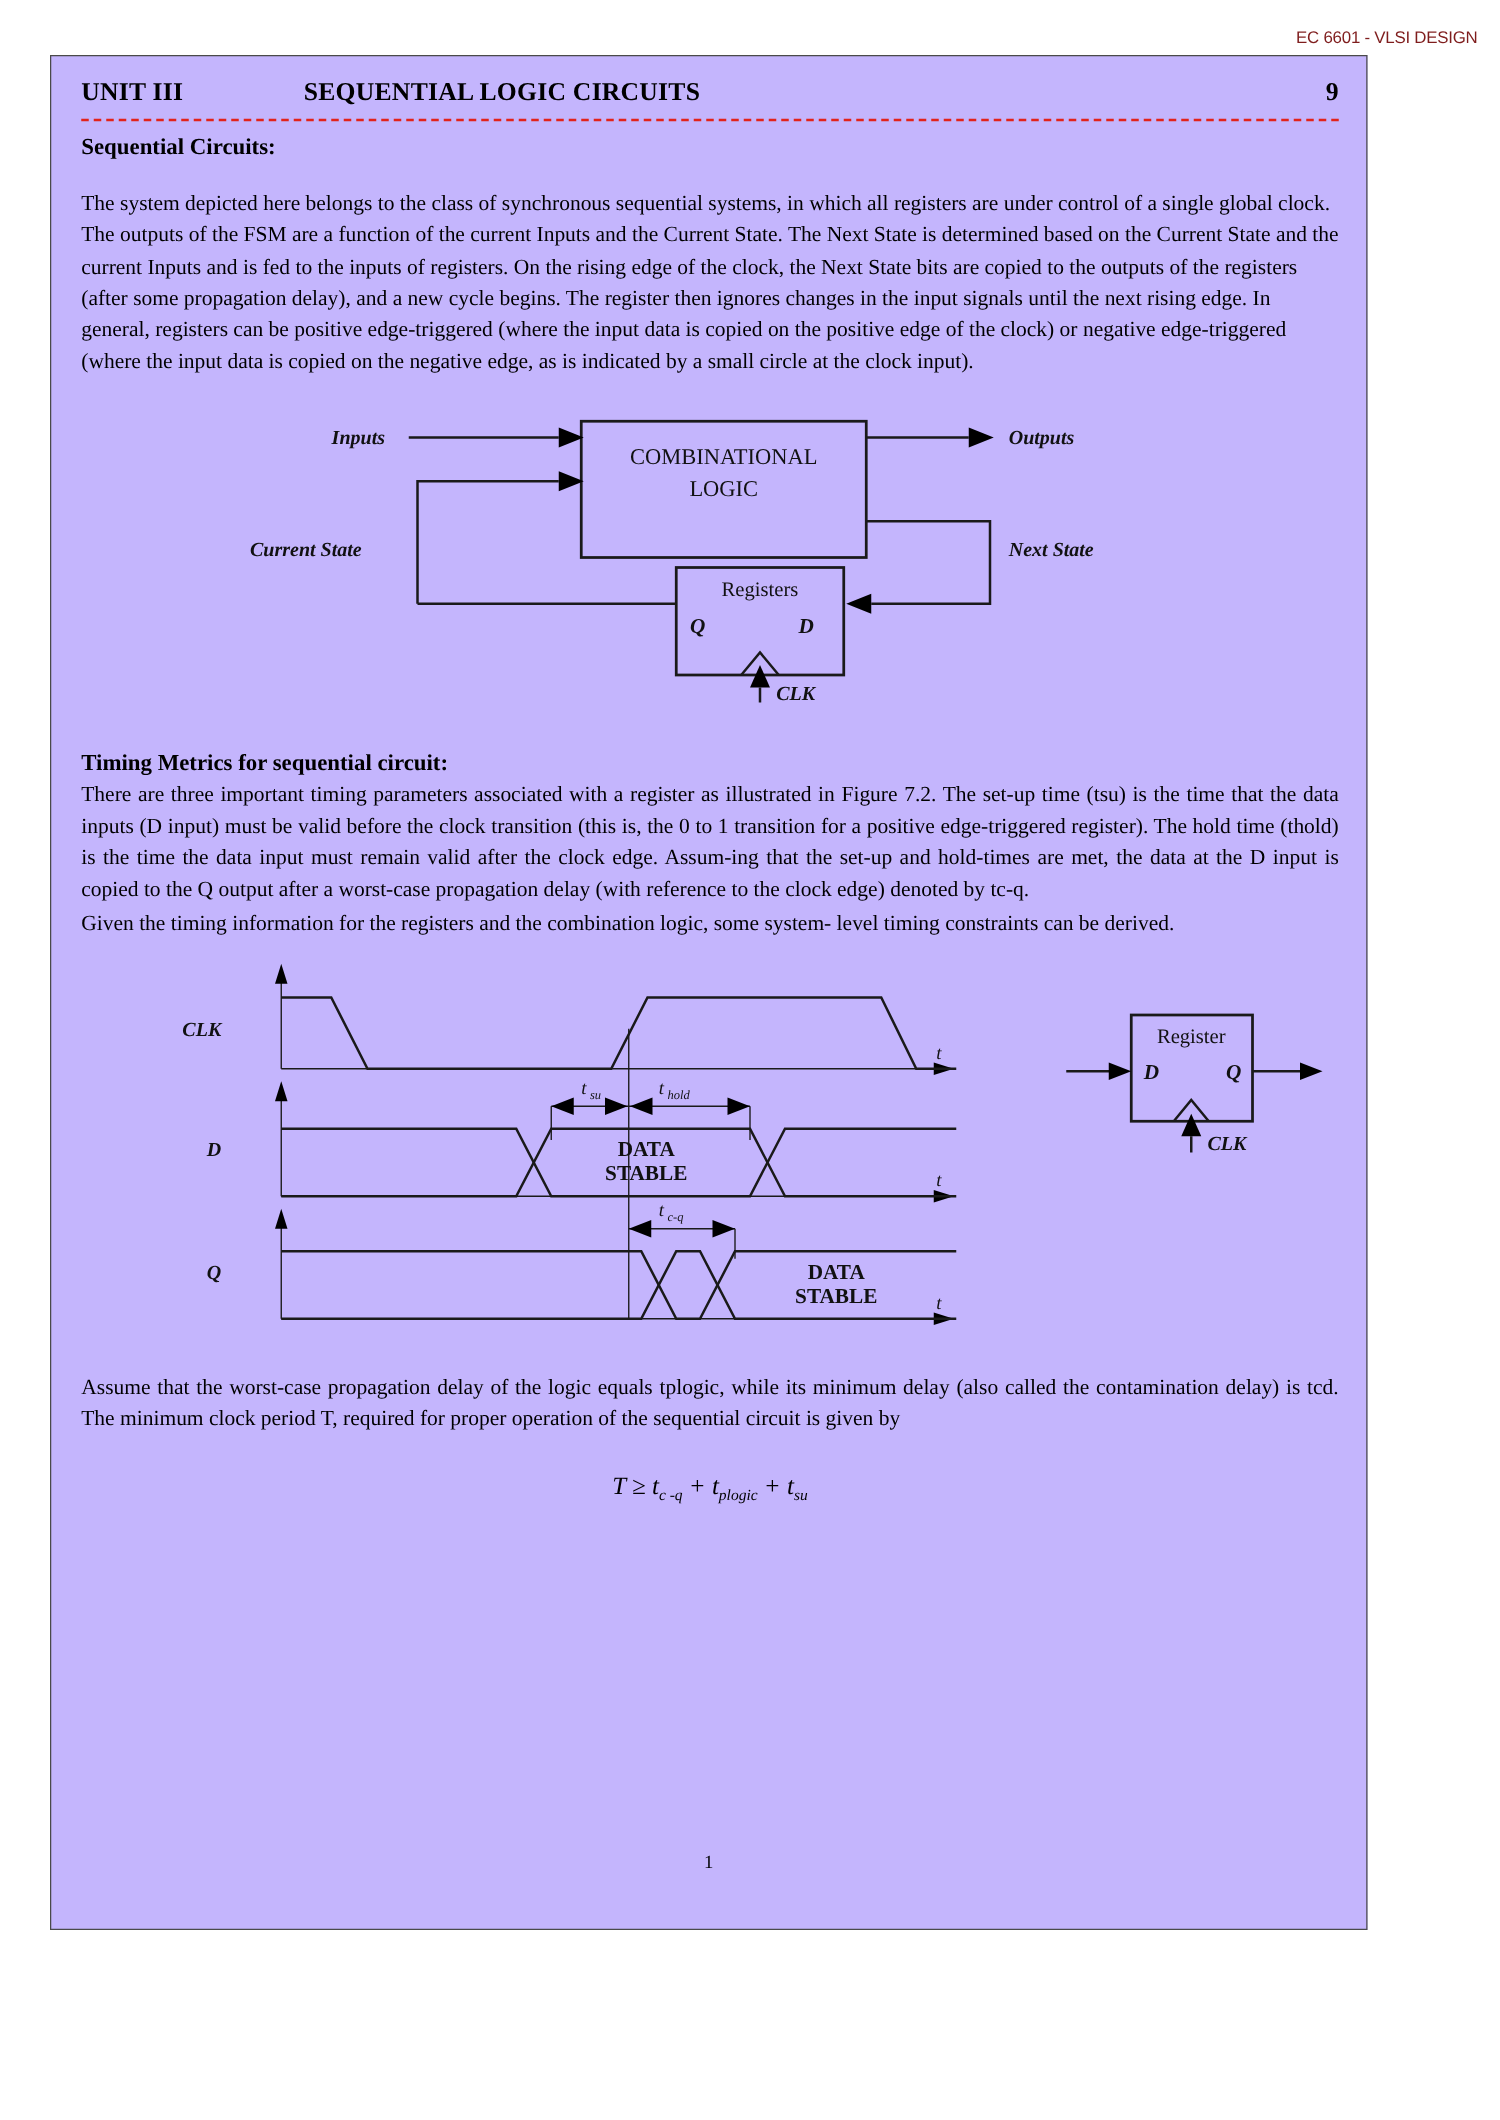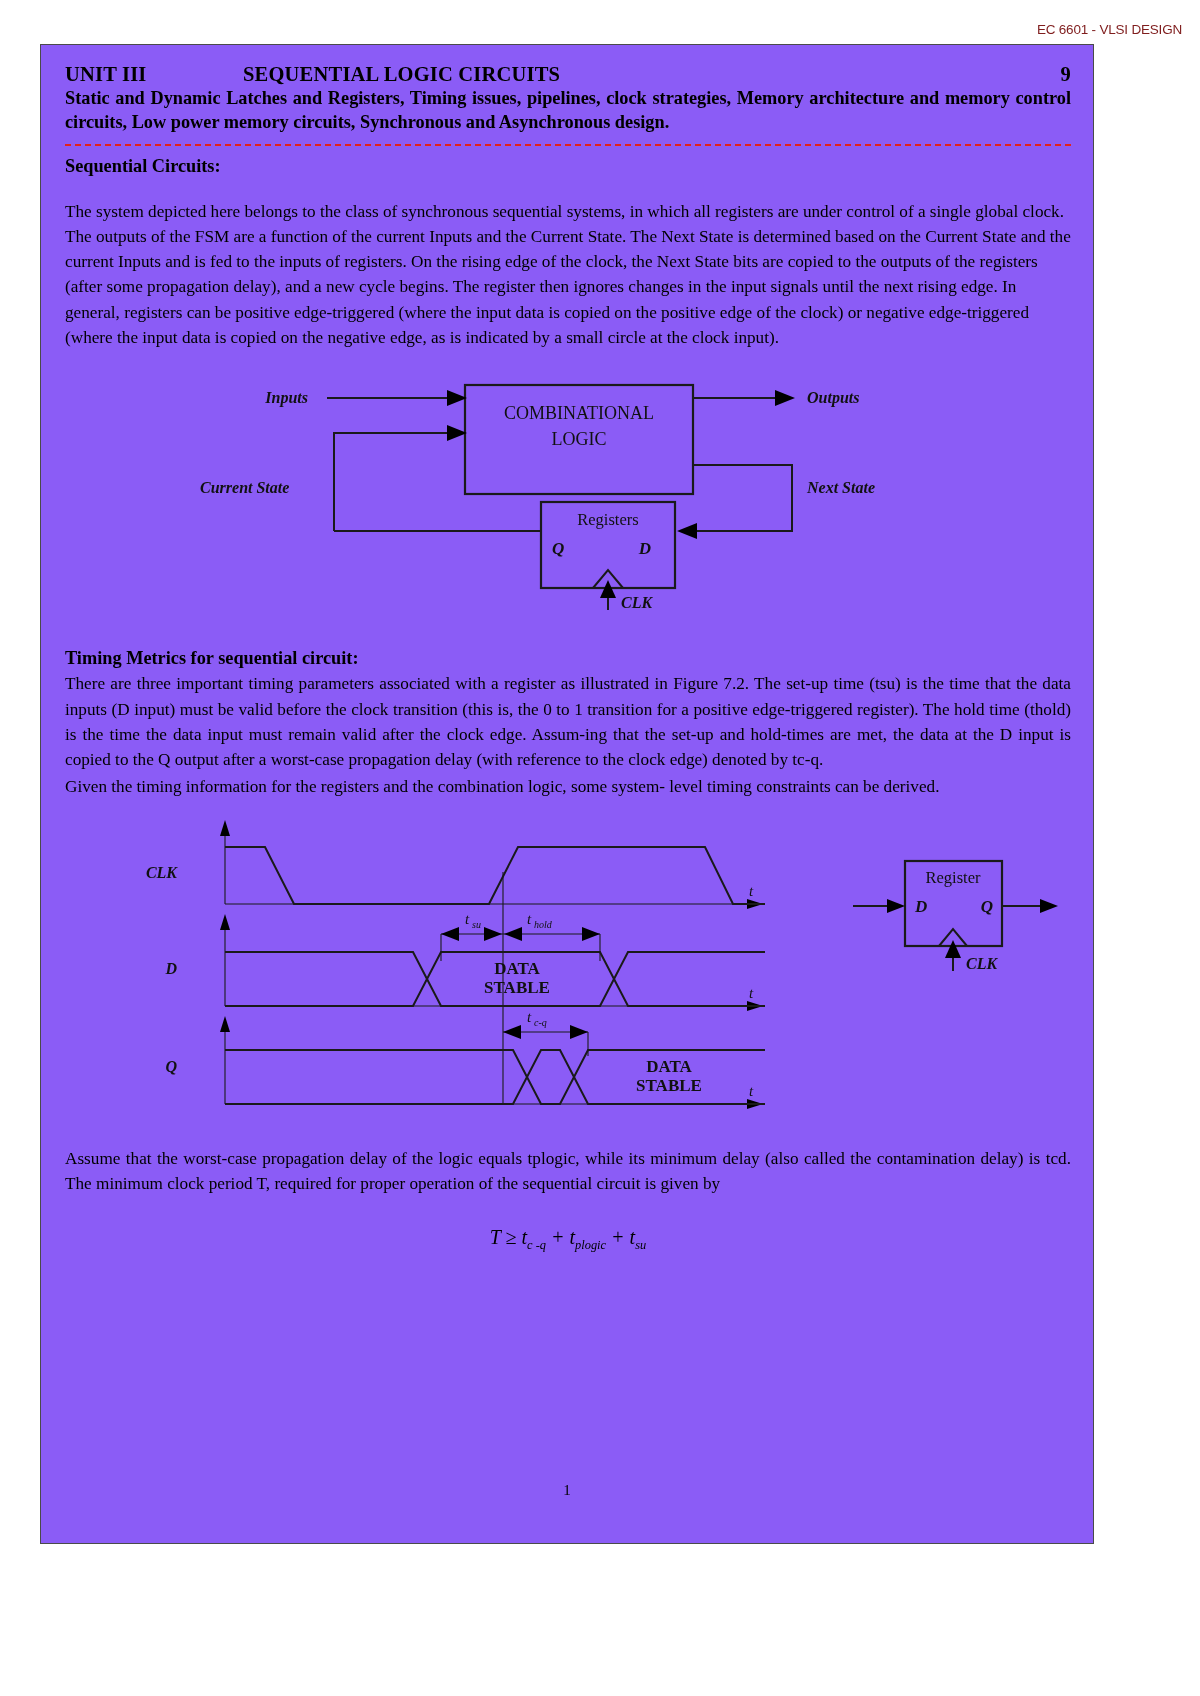--- a/index.html
+++ b/index.html
@@ -15,21 +15,21 @@
   .page-header{
     position:absolute; top:22px; right:18px;
     font-family:"Liberation Sans", sans-serif;
     font-size:13.5px; letter-spacing:-0.2px;
     color:#7f1d1d;
   }
   .page-frame{
     position:absolute; left:40px; top:44px;
     width:1054px; height:1500px;
     border:1.6px solid #4a4a4a;
-    background:#8b5cf6;
+    background:#c4b5fd;
   }
   .inner{
     position:absolute; left:24px; top:18px; width:1006px;
   }
 
   
   .unit-line{
     display:flex; align-items:baseline;
     font-weight:bold; font-size:20.5px; letter-spacing:0.2px;
   }
@@ -138,21 +138,20 @@
 
 <div class="page-frame">
  <div class="inner">
 
   <div class="unit-line">
     <span class="u-label">UNIT III</span>
     <span class="u-title">SEQUENTIAL LOGIC CIRCUITS</span>
     <span class="u-num">9</span>
   </div>
 
-  <div class="syllabus">Static and Dynamic Latches and Registers, Timing issues, pipelines, clock strategies, Memory architecture and memory control circuits, Low power memory circuits, Synchronous and Asynchronous design.</div>
 
   <div class="dashrule"></div>
 
   <div class="subhead">Sequential Circuits:</div>
 
   <div class="para">The system depicted here belongs to the class of synchronous sequential systems, in which all registers are under control of a single global clock. The outputs of the FSM are a function of the current Inputs and the Current State. The Next State is determined based on the Current State and the current Inputs and is fed to the inputs of registers. On the rising edge of the clock, the Next State bits are copied to the outputs of the registers (after some propagation delay), and a new cycle begins. The register then ignores changes in the input signals until the next rising edge. In general, registers can be positive edge-triggered (where the input data is copied on the positive edge of the clock) or negative edge-triggered (where the input data is copied on the negative edge, as is indicated by a small circle at the clock input).</div>
 
   <div class="diagram-wrap fsm-diagram" style="margin-top:16px;">
     <svg width="1006" height="246" viewBox="0 0 1006 246">
 

